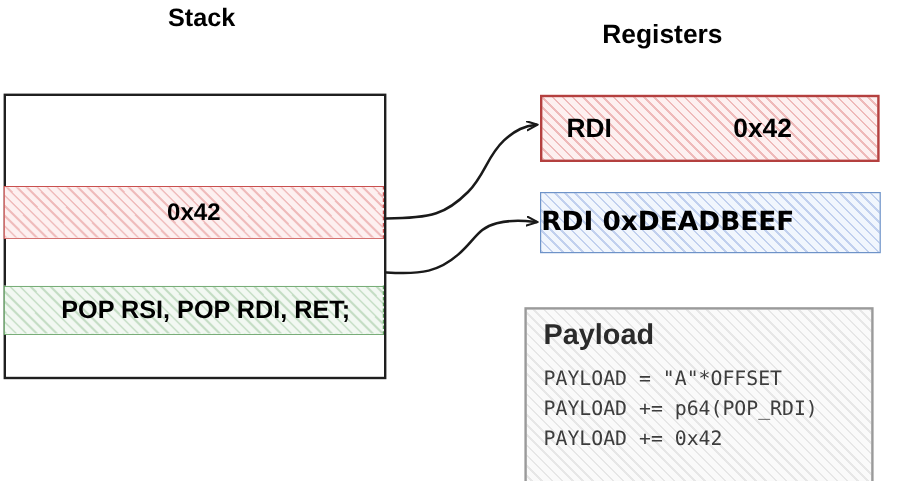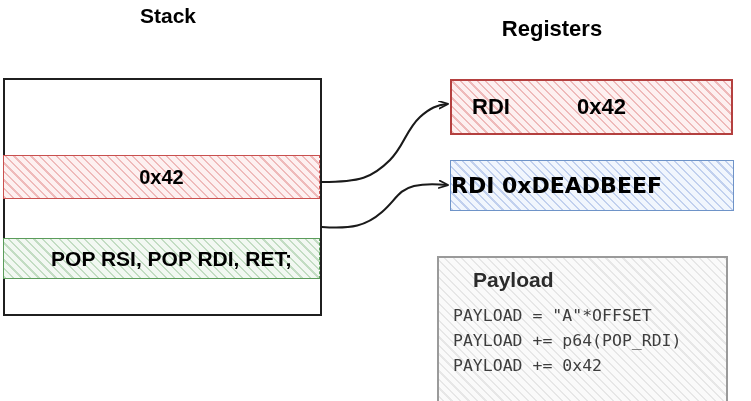--- a/index.html
+++ b/index.html
@@ -63,20 +63,21 @@
   }
   .hatch-red {
     background-color: #fdf0f0;
     background-image: repeating-linear-gradient(
       45deg,
       rgba(205, 60, 60, 0.30) 0px,
       rgba(205, 60, 60, 0.30) 1.5px,
       rgba(255, 255, 255, 0) 1.5px,
       rgba(255, 255, 255, 0) 6px
     );
+    gap: 34px;
   }
   .hatch-blue {
     background-color: #f1f6fd;
     background-image: repeating-linear-gradient(
       45deg,
       rgba(70, 110, 200, 0.28) 0px,
       rgba(70, 110, 200, 0.28) 1.5px,
       rgba(255, 255, 255, 0) 1.5px,
       rgba(255, 255, 255, 0) 6px
     );
@@ -166,25 +167,24 @@
     position: absolute;
     left: 437px;
     top: 256px;
     width: 291px;
     height: 152px;
     box-sizing: border-box;
     border: 2px solid #9a9a9a;
     padding: 8px 0 0 14px;
   }
   #payload-title {
-    font-size: 21px;
+    font-size: 24px;
     font-weight: bold;
     color: #2b2b2b;
     line-height: 28px;
-    margin-left: 20px;
   }
   #payload-code {
     margin-top: 9px;
     font-family: "DejaVu Sans Mono", monospace;
     font-size: 16.5px;
     line-height: 25px;
     color: #3d3d3d;
     white-space: pre;
   }
 

